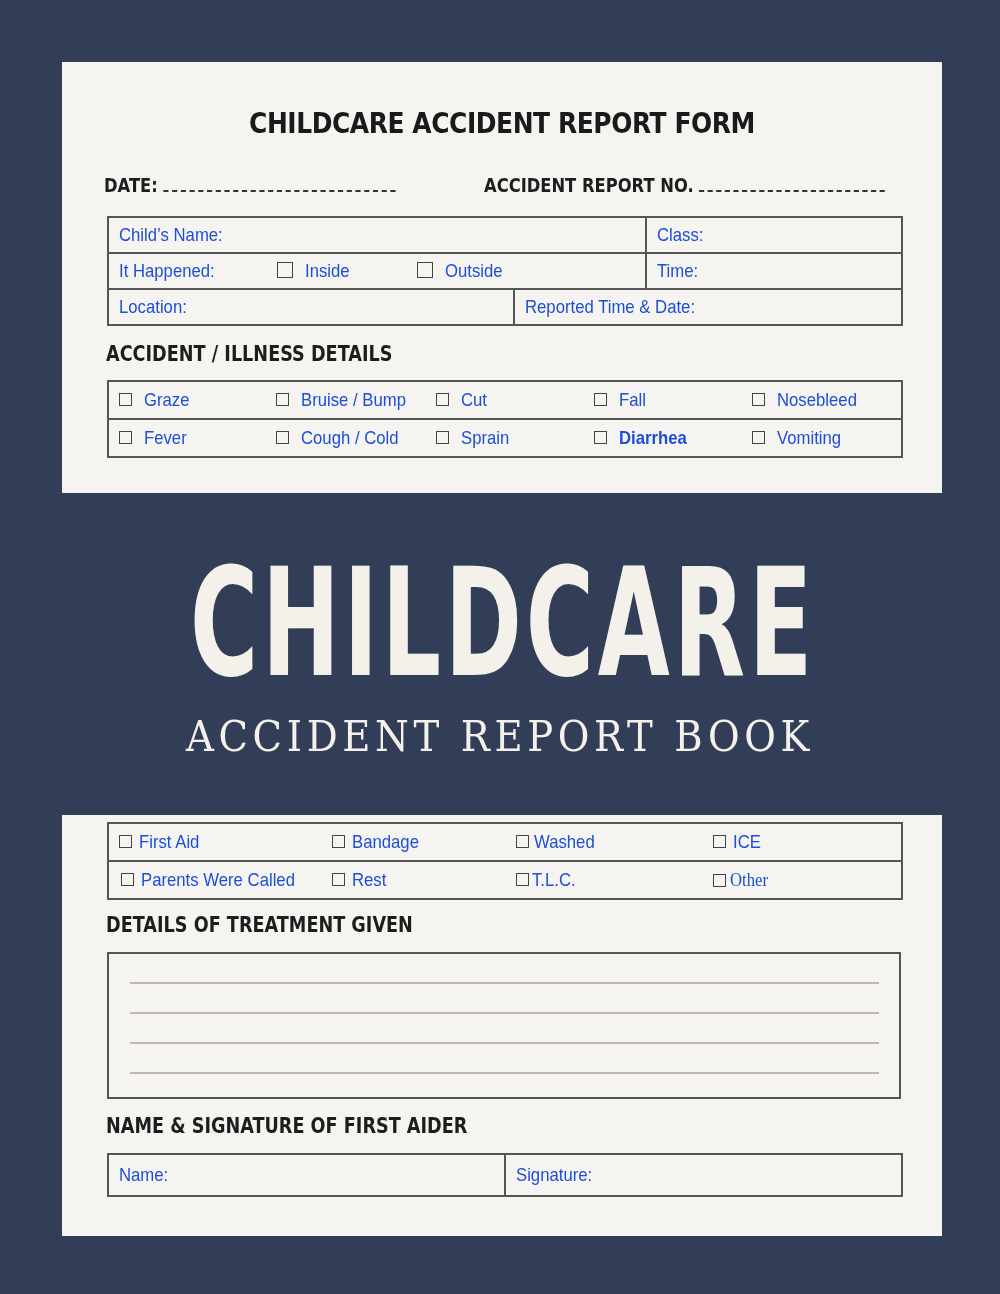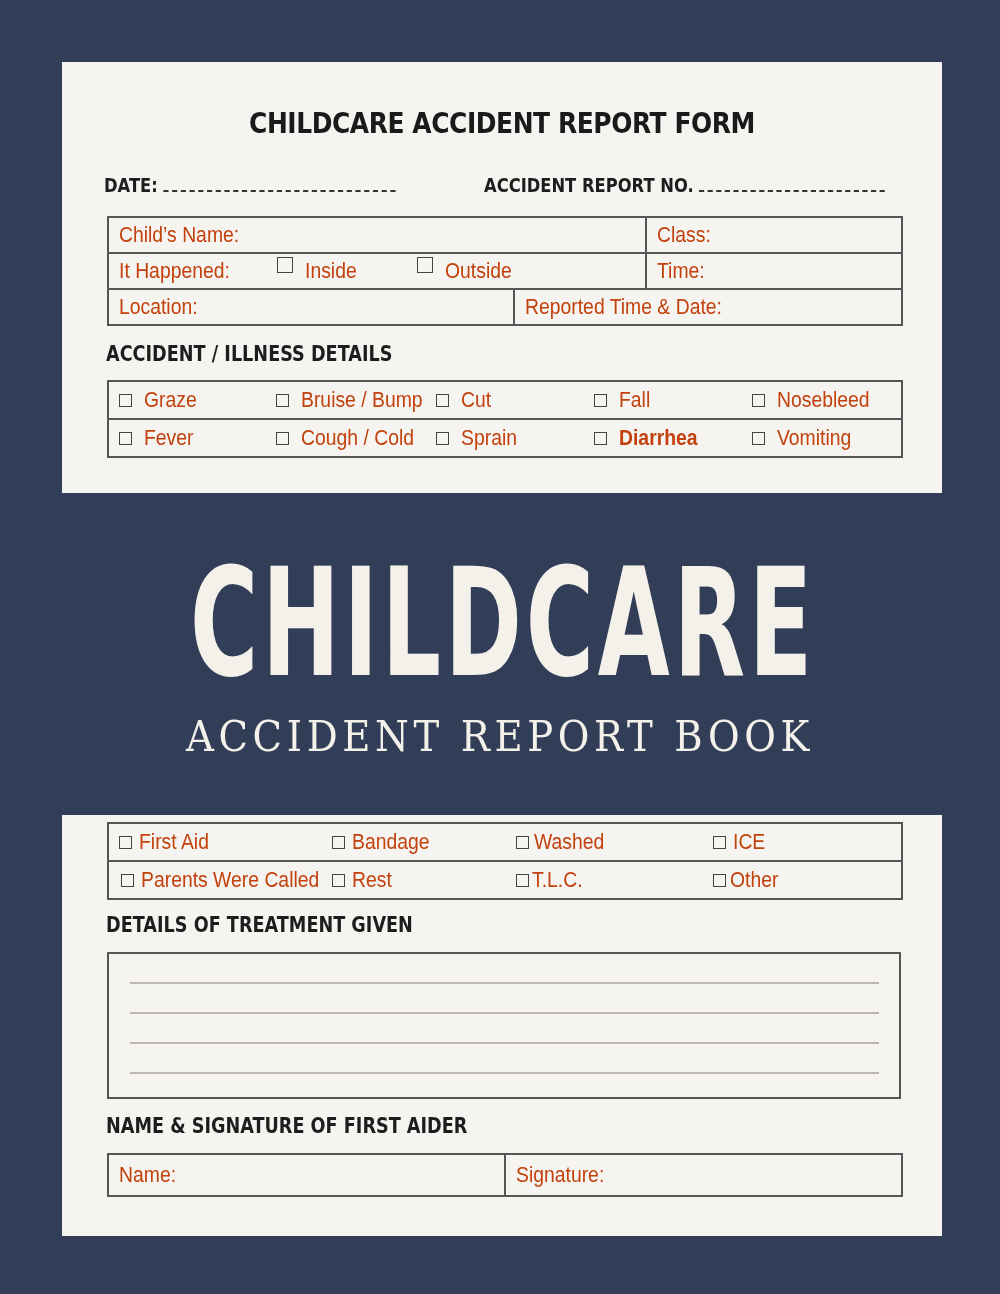--- a/index.html
+++ b/index.html
@@ -12,41 +12,41 @@
 
   .form-title { position: absolute; left: 0; right: 0; top: 44px; text-align: center;
     font-family: "DejaVu Sans", sans-serif; font-weight: bold; font-size: 29px; letter-spacing: -0.5px;
     transform: scaleX(0.86); color: #1a1a1a; }
 
   .meta-row { position: absolute; top: 112px; font-family: "DejaVu Sans", sans-serif; font-weight: bold;
     font-size: 19px; color: #1d1d1d; transform-origin: left center; transform: scaleX(0.86); white-space: nowrap; }
   .meta-row .blank { display: inline-block; border-bottom: 2px dashed #333; vertical-align: baseline; height: 4px; margin-left: 6px; }
 
   table.grid { position: absolute; border-collapse: collapse; table-layout: fixed; }
-  table.grid td { border: 2px solid #555; font-size: 22px; color: #c2410c; padding: 0 10px; white-space: nowrap;
+  table.grid td { border: 2px solid #555; font-size: 19px; color: #1d4ed8; padding: 0 10px; white-space: nowrap;
     overflow: hidden; vertical-align: middle; }
   .lbl { display: inline-block; transform-origin: left center; transform: scaleX(0.88); }
 
   .cb { display: inline-block; width: 13px; height: 13px; border: 1.6px solid #444; vertical-align: middle;
     margin-right: 12px; position: relative; top: -1px; }
   .cb.lg { width: 16px; height: 16px; }
 
   .section-h { position: absolute; font-family: "DejaVu Sans", sans-serif; font-weight: bold; font-size: 21px;
     color: #1d1d1d; transform-origin: left center; transform: scaleX(0.84); white-space: nowrap; }
 
   .hero { position: absolute; left: 0; right: 0; text-align: center; color: #f4f1ea; }
   .hero.big { top: 548px; font-family: "DejaVu Sans", sans-serif; font-weight: bold; font-size: 150px;
     letter-spacing: 6px; transform: scaleX(0.62); line-height: 1; }
   .hero.sub { top: 716px; font-family: "DejaVu Serif", serif; font-size: 42px; letter-spacing: 5px;
     transform: scaleX(0.92); line-height: 1; font-weight: normal; }
 
   .lined-box { position: absolute; left: 45px; top: 137px; width: 794px; height: 147px; border: 2px solid #555; }
   .lined-box .line { position: absolute; left: 21px; right: 20px; height: 1.5px; background: #bdb9b2; }
 
-  .cell-flex { display: flex; height: 100%; }
+  .cell-flex { display: flex; align-items: center; height: 100%; }
 </style>
 </head>
 <body>
 
 <div class="card top">
   <div class="form-title">CHILDCARE ACCIDENT REPORT FORM</div>
 
   <div class="meta-row" style="left:42px;">
     <span>DATE:</span><span class="blank" style="width:270px;"></span>
   </div>
@@ -128,21 +128,21 @@
         <tr style="height:38px;">
       <td style="border-right:none;"><span class="cb" style="margin-right:7px;"></span><span class="lbl">First Aid</span></td>
       <td style="border-left:none;border-right:none;"><span class="cb" style="margin-right:7px;"></span><span class="lbl">Bandage</span></td>
       <td style="border-left:none;border-right:none;"><span class="cb" style="margin-right:5px;"></span><span class="lbl">Washed</span></td>
       <td style="border-left:none;"><span class="cb" style="margin-right:7px;"></span><span class="lbl">ICE</span></td>
     </tr>
     <tr style="height:38px;">
       <td style="border-right:none;padding-left:12px;"><span class="cb" style="margin-right:7px;"></span><span class="lbl">Parents Were Called</span></td>
       <td style="border-left:none;border-right:none;"><span class="cb" style="margin-right:7px;"></span><span class="lbl">Rest</span></td>
       <td style="border-left:none;border-right:none;"><span class="cb" style="margin-right:3px;"></span><span class="lbl">T.L.C.</span></td>
-      <td style="border-left:none;"><span class="cb" style="margin-right:4px;"></span><span class="lbl">Other</span></td>
+      <td style="border-left:none;font-family:Liberation Serif, serif;"><span class="cb" style="margin-right:4px;"></span><span class="lbl">Other</span></td>
     </tr>
   </tbody>
     </table>
 
   <div class="section-h" style="left:44px; top:98px;">DETAILS OF TREATMENT GIVEN</div>
 
   <div class="lined-box">
     <div class="line" style="top:28px;"></div>
     <div class="line" style="top:58px;"></div>
     <div class="line" style="top:88px;"></div>

